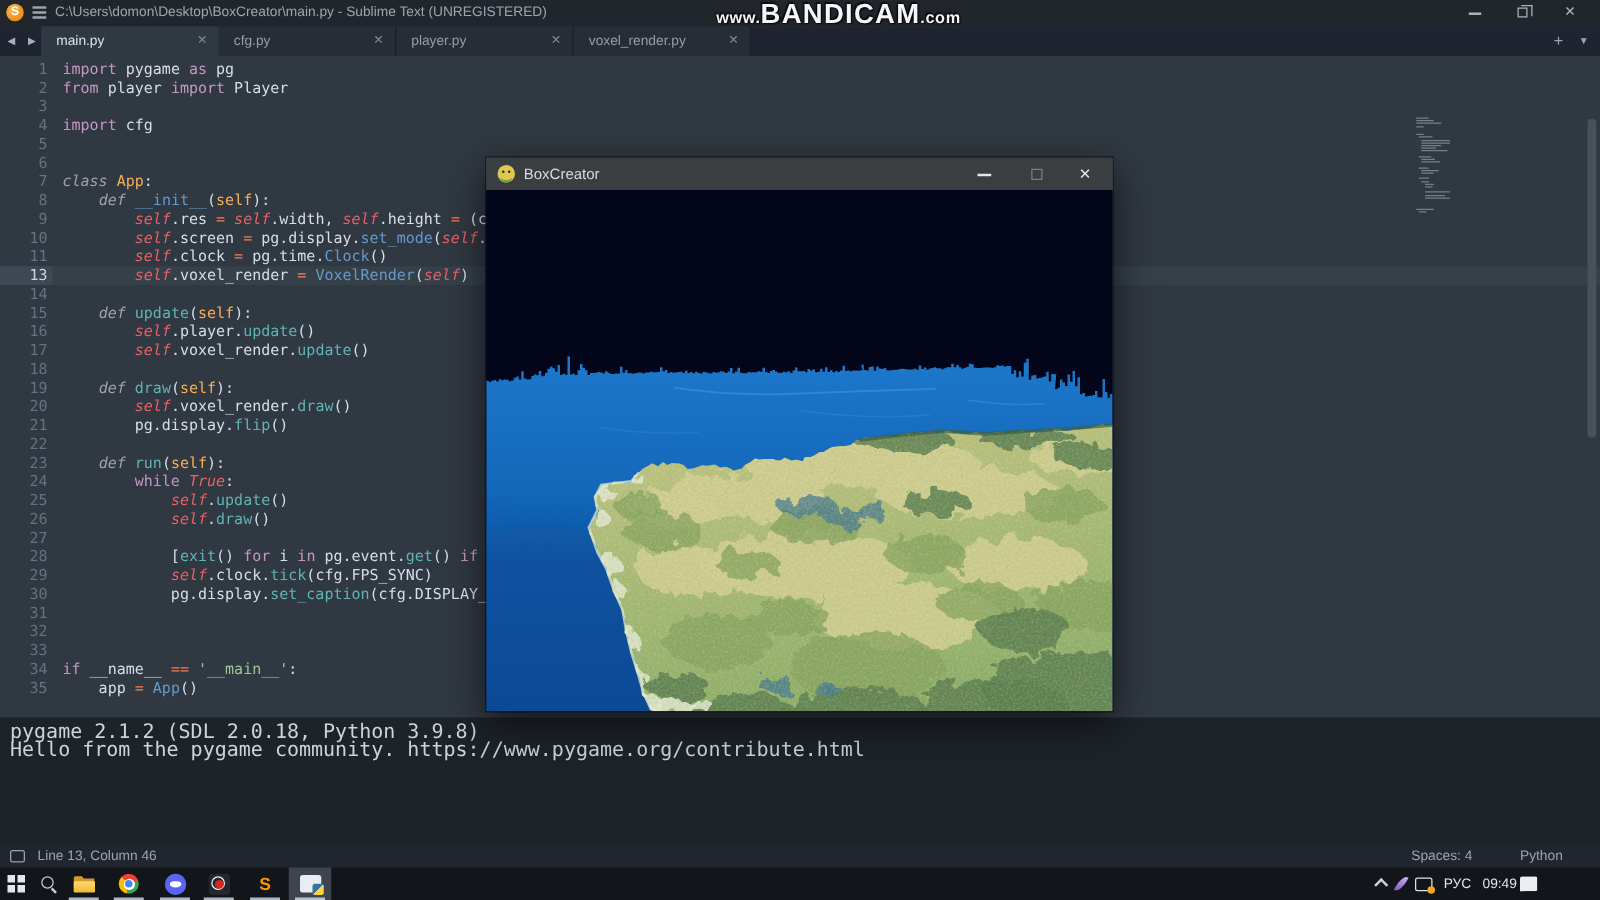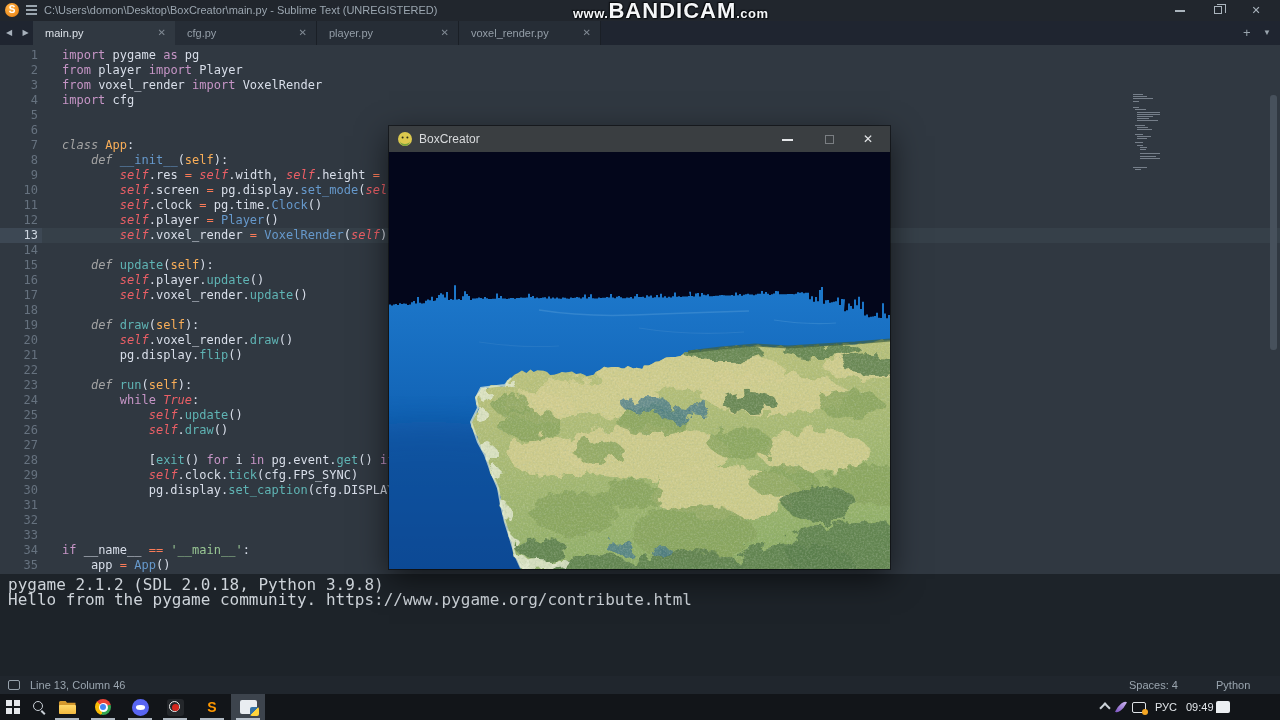--- a/index.html
+++ b/index.html
@@ -36,21 +36,21 @@
   .tab.active { background:#303841; color:#dbe1e8; border-right:none; }
   .tab .close { position:absolute; right:9px; top:0; color:#808a94; font-size:10px; }
   .tab-plus { position:absolute; left:1243px; top:0; height:24px; line-height:24px; color:#9aa5ae; font-size:13px; }
   .tab-caret { position:absolute; left:1263px; top:0; height:24px; line-height:24px; color:#9aa5ae; font-size:8px; }
 
   
   #editor { position:absolute; left:0; top:45px; width:1280px; height:529px; background:#303841;
             padding-top:3px; font-family:"DejaVu Sans Mono", monospace; font-size:12px; }
   .row { height:15px; line-height:15px; display:flex; white-space:pre; }
   .ln { width:38px; text-align:right; color:#66727f; flex:0 0 38px; }
-  .code { margin-left:24px; }
+  .code { margin-left:12px; }
   .row.active { background:rgba(145,165,185,0.07); }
   .row.active .ln { background:#3d4854; color:#cdd6e0; box-shadow:0 0 0 4px #3d4854; clip-path:inset(0 -8px 0 0); }
   .tk-t{color:#d8dee9} .tk-kw{color:#c695c6} .tk-st{color:#a3a3a3;font-style:italic}
   .tk-slf{color:#ec5f66;font-style:italic} .tk-fn{color:#5fb4b4} .tk-cls{color:#6699cc}
   .tk-ent{color:#f9ae58} .tk-par{color:#f9ae58} .tk-op{color:#f97b58}
   .tk-str{color:#99c794} .tk-cst{color:#ec5f66;font-style:italic}
   #minimap { position:absolute; left:1133px; top:47px; width:70px; height:80px; }
   .mmbar { position:absolute; height:1px; background:rgba(205,215,228,0.45); }
   #vscroll { position:absolute; left:1270px; top:50px; width:7px; height:255px; background:#47515c; border-radius:3px; }
 
@@ -140,30 +140,29 @@
   <div class="tab" style="left:317px"><span>player.py</span><span class="close">✕</span></div>
   <div class="tab" style="left:459px"><span>voxel_render.py</span><span class="close">✕</span></div>
   <div class="tab-plus">+</div>
   <div class="tab-caret">▼</div>
 </div>
 
 <div id="editor">
   <div>
       <div class="row"><span class="ln">1</span><span class="code"><span class="tk-kw">import</span><span class="tk-t"> pygame </span><span class="tk-kw">as</span><span class="tk-t"> pg</span></span></div>
       <div class="row"><span class="ln">2</span><span class="code"><span class="tk-kw">from</span><span class="tk-t"> player </span><span class="tk-kw">import</span><span class="tk-t"> Player</span></span></div>
-      <div class="row"><span class="ln">3</span><span class="code"><span class="tk-kw">from</span><span class="tk-t"> voxel_render </span><span class="tk-kw">import</span><span class="tk-t"> VoxelRender</span></span></div>
+      <div class="row"><span class="ln">3</span></div>
       <div class="row"><span class="ln">4</span><span class="code"><span class="tk-kw">import</span><span class="tk-t"> cfg</span></span></div>
       <div class="row"><span class="ln">5</span><span class="code"></span></div>
       <div class="row"><span class="ln">6</span><span class="code"></span></div>
       <div class="row"><span class="ln">7</span><span class="code"><span class="tk-st">class</span><span class="tk-t"> </span><span class="tk-ent">App</span><span class="tk-t">:</span></span></div>
       <div class="row"><span class="ln">8</span><span class="code"><span class="tk-t">    </span><span class="tk-st">def</span><span class="tk-t"> </span><span class="tk-cls">__init__</span><span class="tk-t">(</span><span class="tk-par">self</span><span class="tk-t">):</span></span></div>
       <div class="row"><span class="ln">9</span><span class="code"><span class="tk-t">        </span><span class="tk-slf">self</span><span class="tk-t">.res </span><span class="tk-op">=</span><span class="tk-t"> </span><span class="tk-slf">self</span><span class="tk-t">.width, </span><span class="tk-slf">self</span><span class="tk-t">.height </span><span class="tk-op">=</span><span class="tk-t"> (cfg</span></span></div>
       <div class="row"><span class="ln">10</span><span class="code"><span class="tk-t">        </span><span class="tk-slf">self</span><span class="tk-t">.screen </span><span class="tk-op">=</span><span class="tk-t"> pg.display.</span><span class="tk-cls">set_mode</span><span class="tk-t">(</span><span class="tk-slf">self</span><span class="tk-t">.res</span></span></div>
       <div class="row"><span class="ln">11</span><span class="code"><span class="tk-t">        </span><span class="tk-slf">self</span><span class="tk-t">.clock </span><span class="tk-op">=</span><span class="tk-t"> pg.time.</span><span class="tk-cls">Clock</span><span class="tk-t">()</span></span></div>
-      <div class="row"><span class="ln">12</span><span class="code"><span class="tk-t">        </span><span class="tk-slf">self</span><span class="tk-t">.player </span><span class="tk-op">=</span><span class="tk-t"> </span><span class="tk-cls">Player</span><span class="tk-t">()</span></span></div>
       <div class="row active"><span class="ln">13</span><span class="code"><span class="tk-t">        </span><span class="tk-slf">self</span><span class="tk-t">.voxel_render </span><span class="tk-op">=</span><span class="tk-t"> </span><span class="tk-cls">VoxelRender</span><span class="tk-t">(</span><span class="tk-slf">self</span><span class="tk-t">)</span></span></div>
       <div class="row"><span class="ln">14</span><span class="code"></span></div>
       <div class="row"><span class="ln">15</span><span class="code"><span class="tk-t">    </span><span class="tk-st">def</span><span class="tk-t"> </span><span class="tk-fn">update</span><span class="tk-t">(</span><span class="tk-par">self</span><span class="tk-t">):</span></span></div>
       <div class="row"><span class="ln">16</span><span class="code"><span class="tk-t">        </span><span class="tk-slf">self</span><span class="tk-t">.player.</span><span class="tk-fn">update</span><span class="tk-t">()</span></span></div>
       <div class="row"><span class="ln">17</span><span class="code"><span class="tk-t">        </span><span class="tk-slf">self</span><span class="tk-t">.voxel_render.</span><span class="tk-fn">update</span><span class="tk-t">()</span></span></div>
       <div class="row"><span class="ln">18</span><span class="code"></span></div>
       <div class="row"><span class="ln">19</span><span class="code"><span class="tk-t">    </span><span class="tk-st">def</span><span class="tk-t"> </span><span class="tk-fn">draw</span><span class="tk-t">(</span><span class="tk-par">self</span><span class="tk-t">):</span></span></div>
       <div class="row"><span class="ln">20</span><span class="code"><span class="tk-t">        </span><span class="tk-slf">self</span><span class="tk-t">.voxel_render.</span><span class="tk-fn">draw</span><span class="tk-t">()</span></span></div>
       <div class="row"><span class="ln">21</span><span class="code"><span class="tk-t">        pg.display.</span><span class="tk-fn">flip</span><span class="tk-t">()</span></span></div>
       <div class="row"><span class="ln">22</span><span class="code"></span></div>

